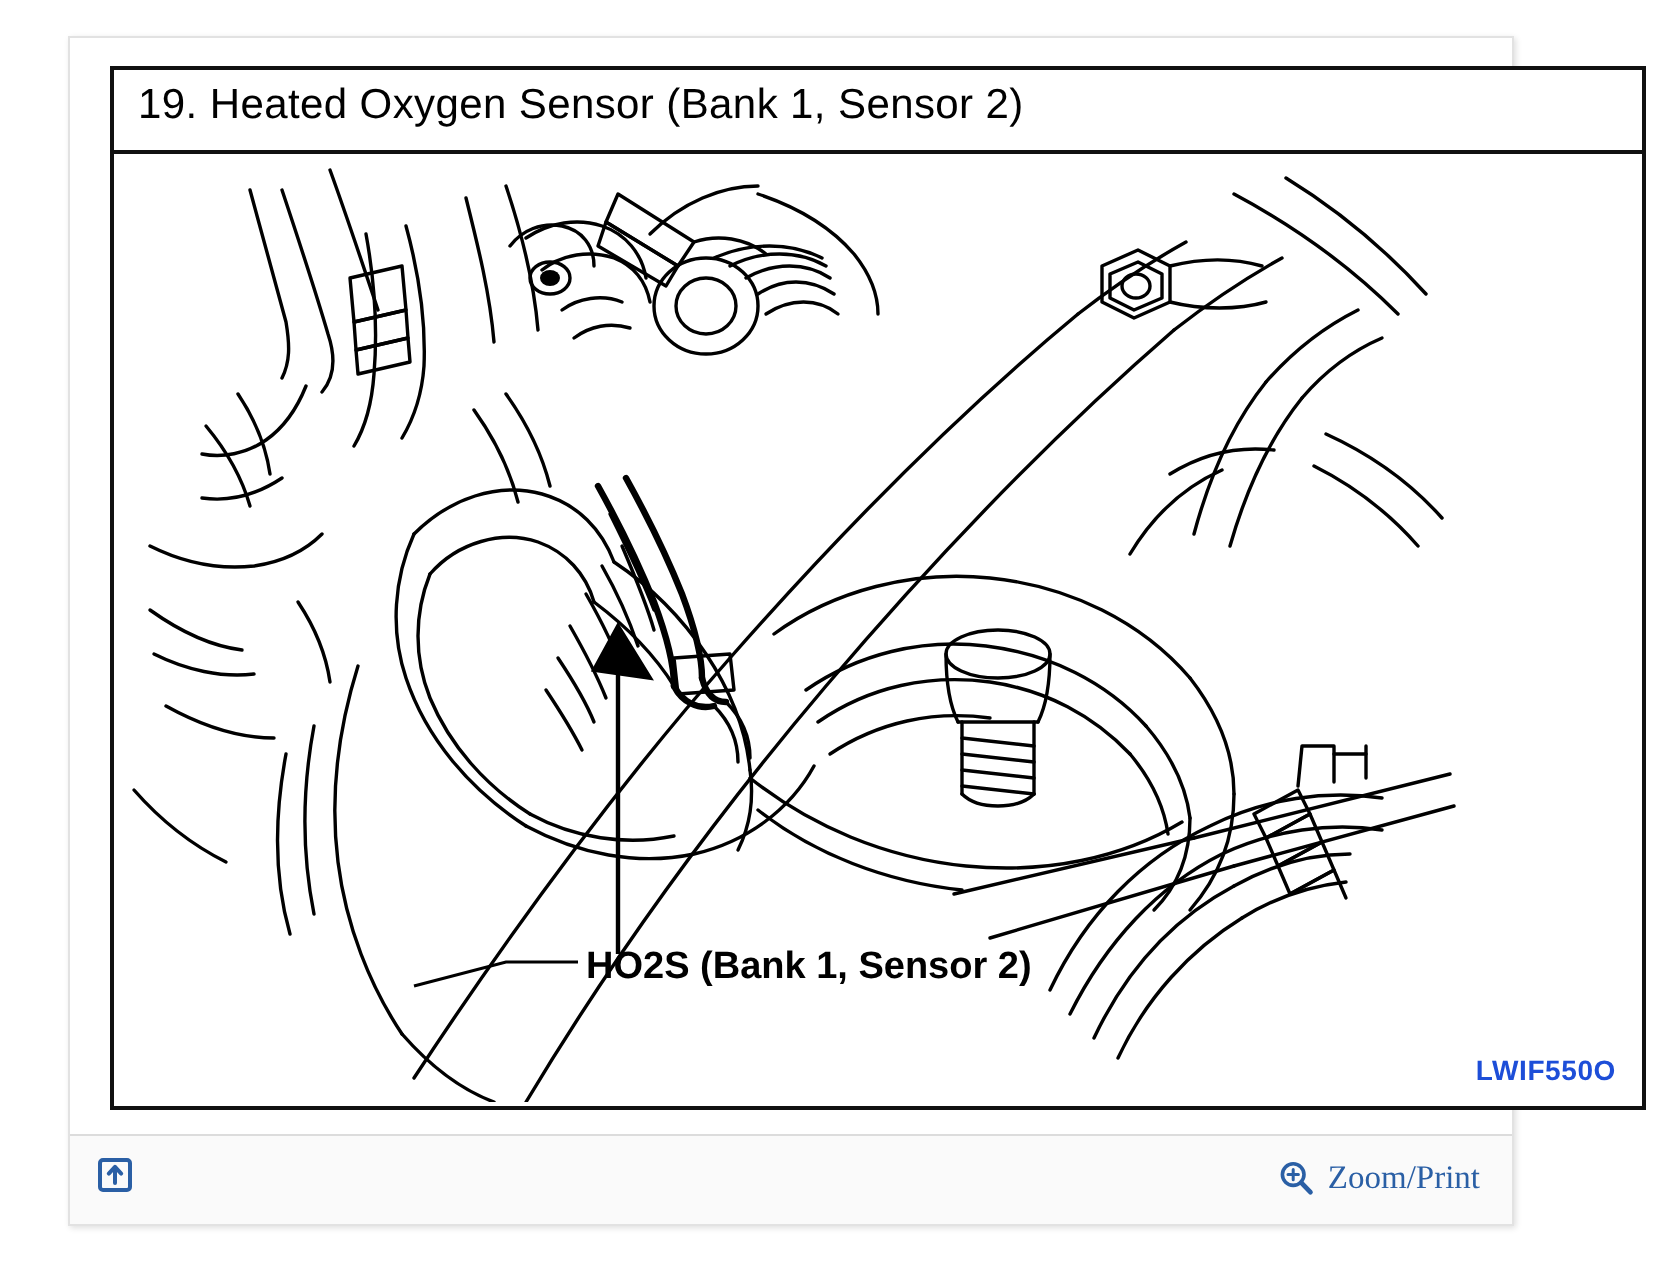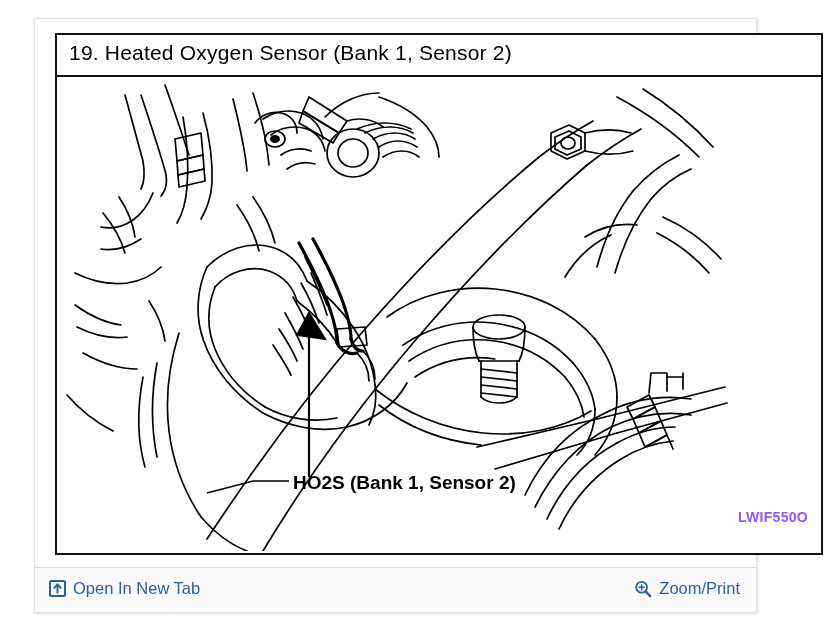--- a/index.html
+++ b/index.html
@@ -62,25 +62,25 @@
     background: #ffffff;
   }
   #figure-art {
     position: absolute;
     left: 0;
     top: 0;
   }
   #figure-code {
     position: absolute;
     right: 13px;
-    bottom: 28px;
+    bottom: 10px;
     font-size: 14px;
     font-weight: bold;
     letter-spacing: 0.3px;
-    color: #8b5cf6;
+    color: #1d4ed8;
   }
 
   
   #action-bar {
     position: absolute;
     left: 0;
     right: 0;
     bottom: 0;
     height: 44px;
     background: #fafafa;
@@ -92,21 +92,21 @@
     display: flex;
     align-items: center;
     gap: 7px;
     color: #2a5fa5;
     font-size: 16.5px;
     text-decoration: none;
     cursor: pointer;
     white-space: nowrap;
   }
   #open-new-tab-link { left: 14px; }
-  #zoom-print-link { right: 16px; }
+  #zoom-print-link { right: 16px; font-family: Liberation Serif, serif; }
   .action-icon { display: block; }
 </style>
 </head>
 <body>
 
 <div id="viewer-panel">
 
   <div id="figure-frame">
 
     <div id="figure-title-bar">
@@ -282,21 +282,20 @@
   </div>
 
   <div id="action-bar">
 
     <a class="action-link" id="open-new-tab-link" href="#">
       <svg class="action-icon" width="17" height="17" viewBox="0 0 17 17" xmlns="http://www.w3.org/2000/svg">
         <rect x="1" y="1" width="15" height="15" rx="1.5" fill="none" stroke="#2a5fa5" stroke-width="2"></rect>
         <path d="M8.5 12.5 L8.5 5.2" stroke="#2a5fa5" stroke-width="2" stroke-linecap="round"></path>
         <path d="M5.4 7.8 L8.5 4.4 L11.6 7.8" fill="none" stroke="#2a5fa5" stroke-width="2" stroke-linecap="round" stroke-linejoin="round"></path>
       </svg>
-      <span class="action-label">Open In New Tab</span>
     </a>
 
     <a class="action-link" id="zoom-print-link" href="#">
       <svg class="action-icon" width="18" height="18" viewBox="0 0 18 18" xmlns="http://www.w3.org/2000/svg">
         <circle cx="7.6" cy="7.3" r="5.4" fill="none" stroke="#2a5fa5" stroke-width="1.8"></circle>
         <path d="M11.6 11.3 L16.2 16.1" stroke="#2a5fa5" stroke-width="2.4" stroke-linecap="round"></path>
         <path d="M7.6 4.7 L7.6 9.9 M5.0 7.3 L10.2 7.3" stroke="#2a5fa5" stroke-width="1.5" stroke-linecap="round"></path>
       </svg>
       <span class="action-label">Zoom/Print</span>
     </a>

